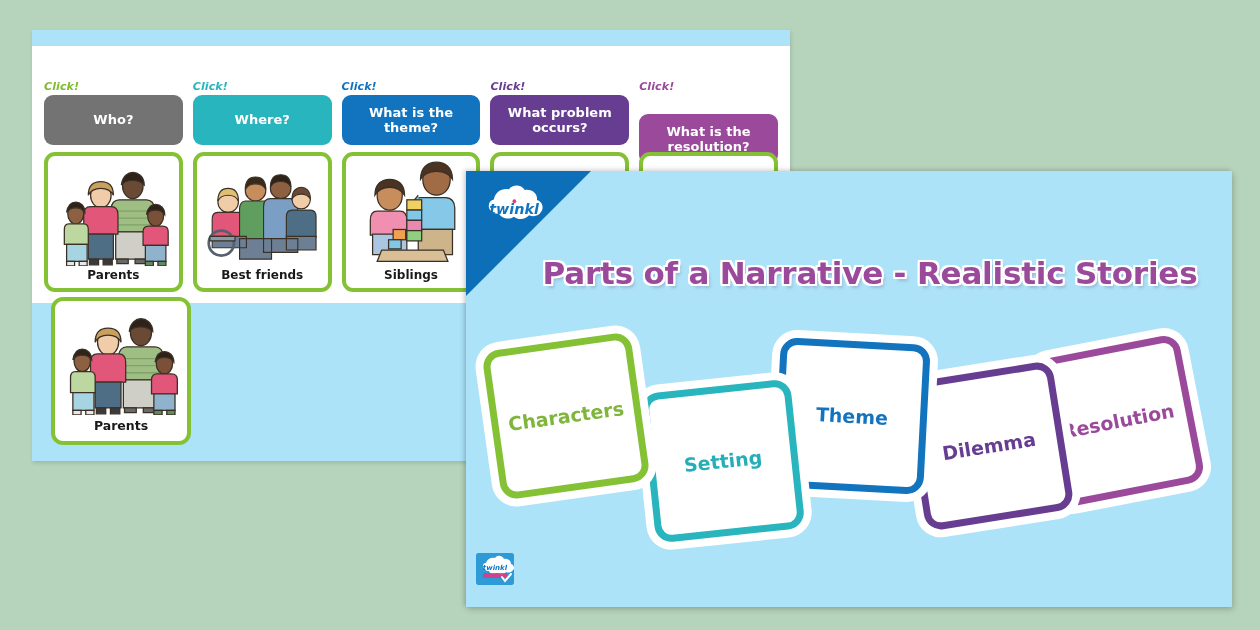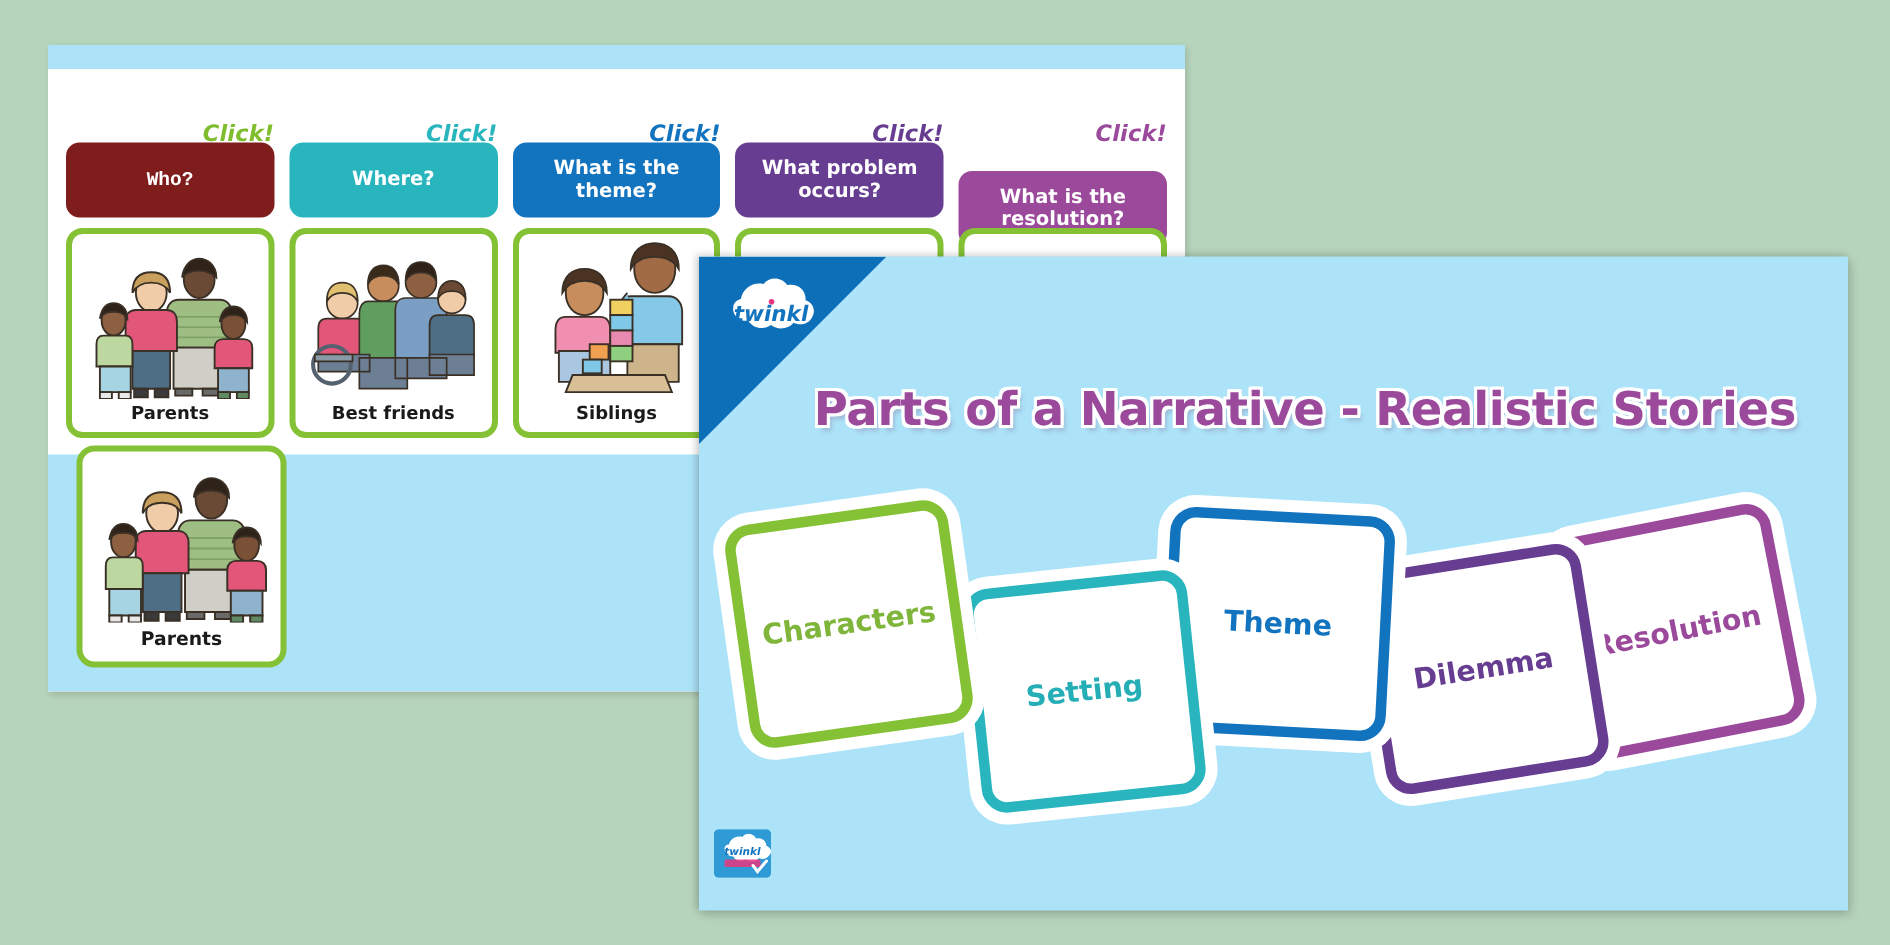--- a/index.html
+++ b/index.html
@@ -33,22 +33,22 @@
   
   .btn-row {
     position: absolute; left: 0; top: 50px;
     width: 100%; height: 68px;
     display: flex; gap: 10px;
     padding: 0 12px;
   }
   .btn-col { flex: 1 1 0; position: relative; }
   .click-label {
     position: absolute; top: 0; left: 0; width: 100%;
-    text-align: right;
-    font-size: 15px; font-weight: 700; font-style: italic;
+    text-align: left;
+    font-size: 11px; font-weight: 700; font-style: italic;
     letter-spacing: 0.1px;
   }
   .cat-btn {
     position: absolute; top: 15px; left: 0;
     width: 100%; height: 50px;
     border-radius: 9px;
     display: flex; align-items: center; justify-content: center;
     text-align: center;
     color: #ffffff;
     font-size: 13px; font-weight: 700;
@@ -165,21 +165,21 @@
 </head>
 <body style="background: rgb(182, 211, 187);">
 
 <div id="back-slide">
   <div class="top-strip"></div>
   <div class="lower-fill"></div>
 
   <div class="btn-row">
     <div class="btn-col">
       <div class="click-label" style="color: rgb(127, 189, 46);">Click!</div>
-      <button class="cat-btn" style="background: #7f1d1d; font-family: Liberation Mono, monospace;">Who?</button>
+      <button class="cat-btn" style="background: #737373;">Who?</button>
     </div>
     <div class="btn-col">
       <div class="click-label" style="color: rgb(41, 181, 189);">Click!</div>
       <button class="cat-btn" style="background: rgb(41, 181, 189);">Where?</button>
     </div>
     <div class="btn-col">
       <div class="click-label" style="color: rgb(18, 115, 191);">Click!</div>
       <button class="cat-btn" style="background: rgb(18, 115, 191);">What is the theme?</button>
     </div>
     <div class="btn-col">

